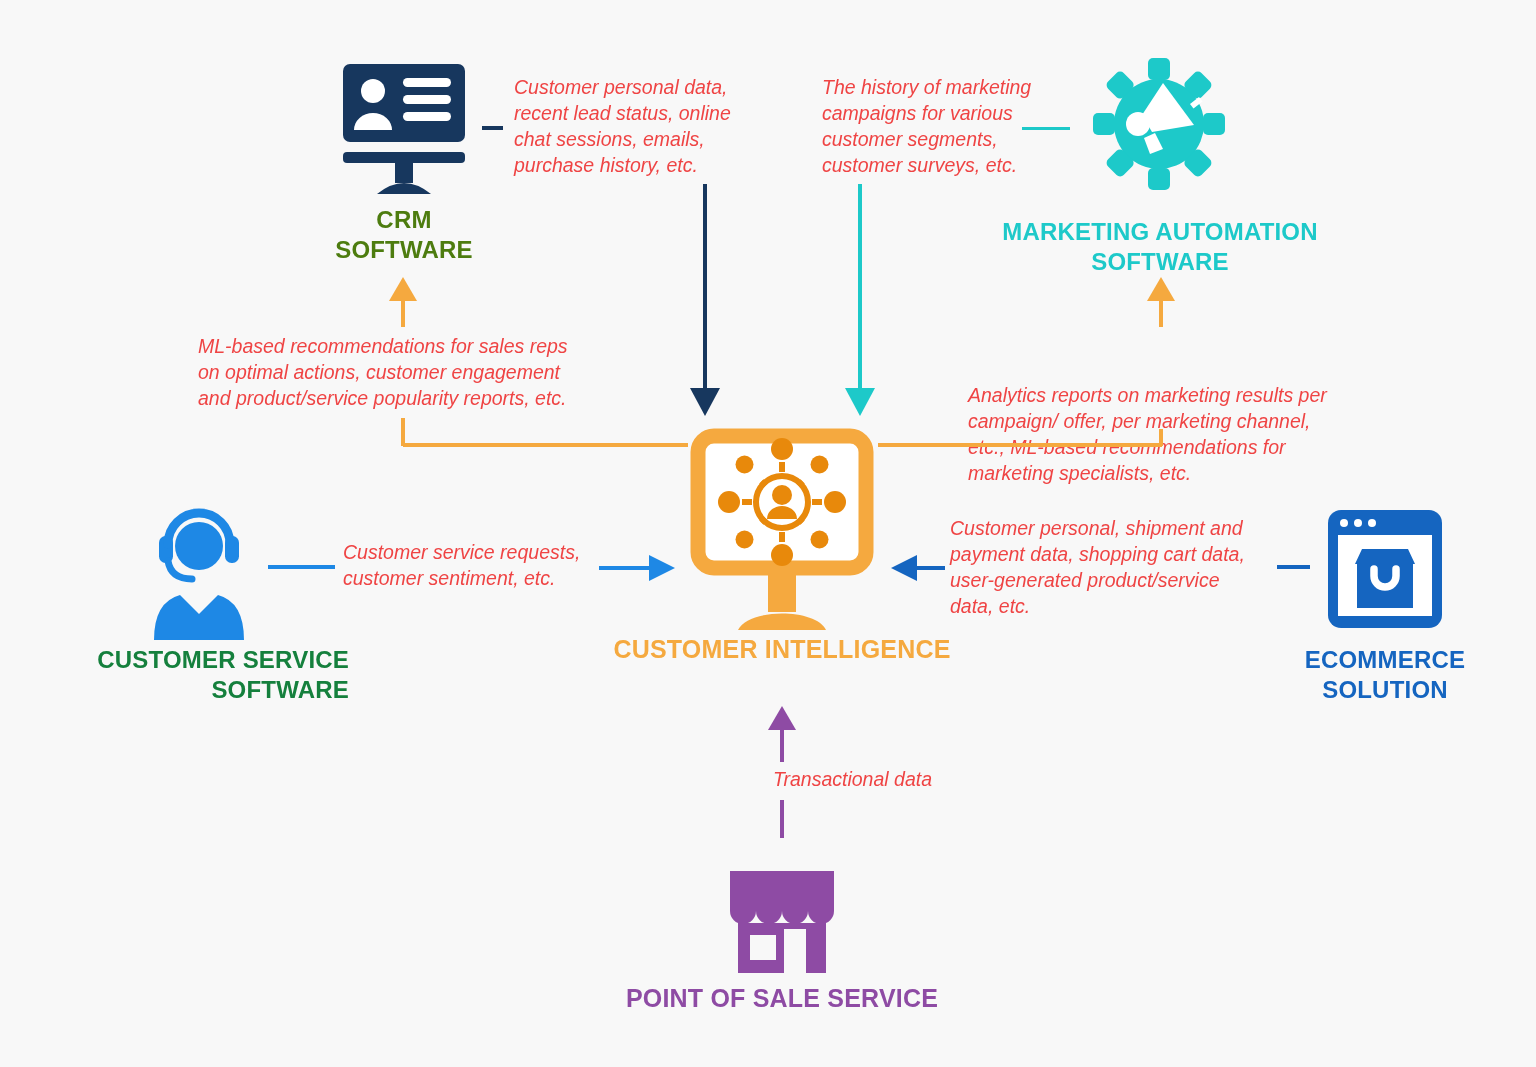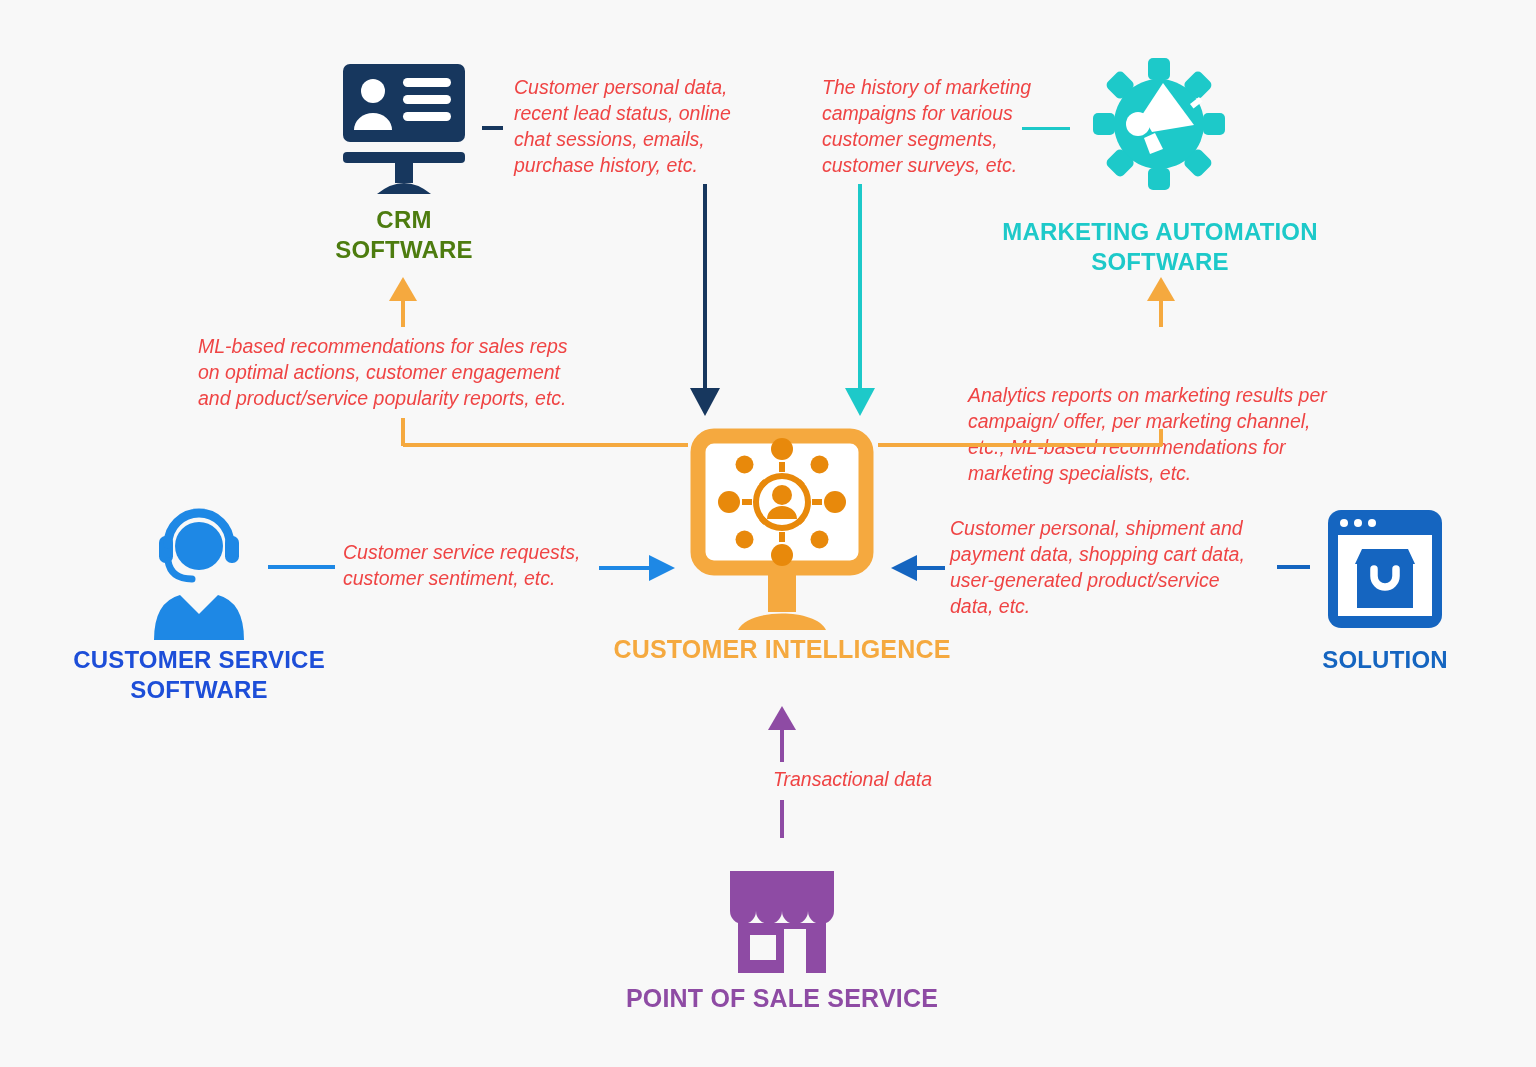--- a/index.html
+++ b/index.html
@@ -12,21 +12,21 @@
   
   .node-label{
     position:absolute;text-align:center;font-weight:700;
     font-size:24px;line-height:30px;letter-spacing:.2px;
   }
   .node-label .ln{display:block;}
   .annotation{
     position:absolute;font-style:italic;font-size:19.5px;line-height:26px;
     color:#ef4444;white-space:pre-line;
   }
-  .c-navy{color:#4d7c0f;} .c-teal{color:#1DC9C9;margin-top:12px;} .c-blue{color:#1d4ed8;}
+  .c-navy{color:#4d7c0f;} .c-teal{color:#1DC9C9;margin-top:12px;} .c-blue{color:#15803d;text-align:right;}
   .c-dblue{color:#1565C0;} .c-purple{color:#8E4BA4;} .c-orange{color:#F5A93F;}
   
   .line{position:absolute;}
   .h{height:3.5px;} .v{width:3.5px;}
   .bg-navy{background:#17375E;} .bg-teal{background:#1DC9C9;}
   .bg-blue{background:#1E88E5;} .bg-dblue{background:#1565C0;}
   .bg-purple{background:#8E4BA4;} .bg-orange{background:#F5A93F;}
   
   .ah{position:absolute;width:0;height:0;}
   .ah-down-navy{border-left:15px solid transparent;border-right:15px solid transparent;border-top:28px solid #17375E;}
@@ -194,20 +194,21 @@
   <rect x="4" y="4" width="114" height="118" rx="13" fill="#1565C0"></rect>
   <circle cx="20" cy="17" r="4" fill="#fff"></circle>
   <circle cx="34" cy="17" r="4" fill="#fff"></circle>
   <circle cx="48" cy="17" r="4" fill="#fff"></circle>
   <rect x="14" y="29" width="94" height="81" fill="#fff"></rect>
   <path d="M38 43 H84 L91 58 H31 Z" fill="#1565C0"></path>
   <rect x="33" y="58" width="56" height="44" fill="#1565C0"></rect>
   <path d="M50 63 v7 a11 11 0 0 0 22 0 v-7" fill="none" stroke="#fff" stroke-width="7.5" stroke-linecap="round"></path>
 </svg>
 <div id="ecommerce-label" class="node-label c-dblue">
+  <span class="ln">ECOMMERCE</span>
   <span class="ln">SOLUTION</span>
 </div>
 
 <div class="ah ah-up-purple" style="left:768px;top:706px;"></div>
 <div class="line v bg-purple" style="left:780px;top:729px;height:33px;width:4px;"></div>
 <div id="txt-pos" class="annotation">Transactional data</div>
 <div class="line v bg-purple" style="left:780px;top:800px;height:38px;width:4px;"></div>
 <svg id="pos-icon" class="abs" width="124" height="132" viewBox="0 0 124 132">
   <path d="M10 28 H114 V68 A13 13 0 0 1 88 68 A13 13 0 0 1 62 68 A13 13 0 0 1 36 68 A13 13 0 0 1 10 68 Z" fill="#8E4BA4"></path>
   <rect x="18" y="80" width="88" height="50" fill="#8E4BA4"></rect>

